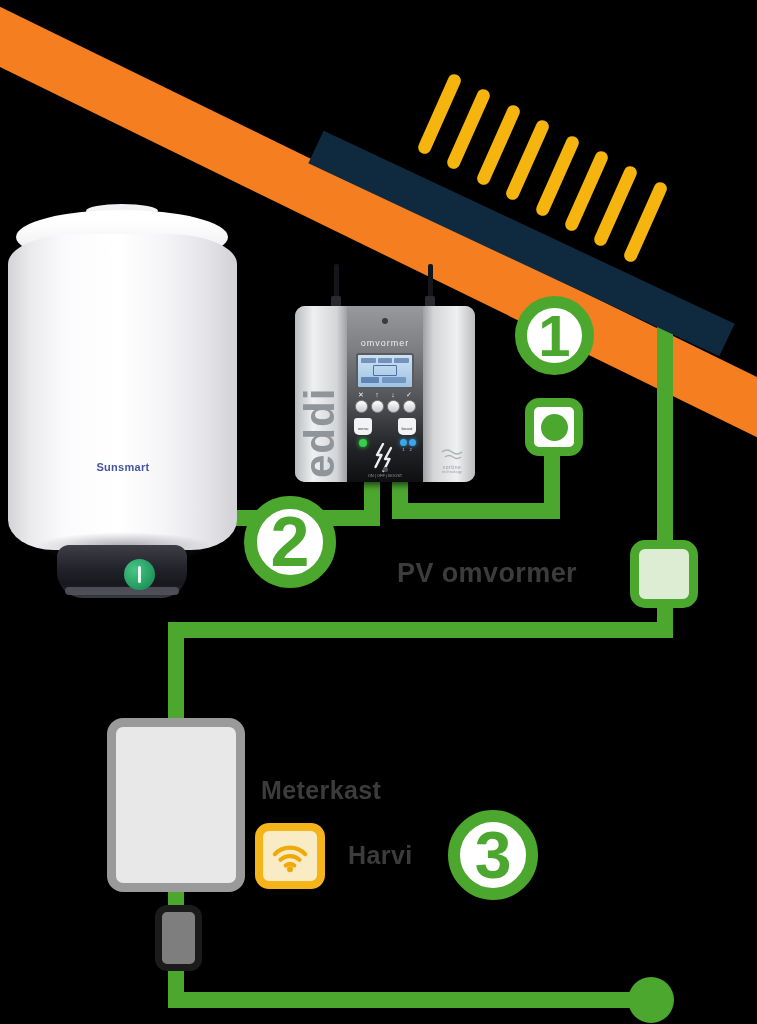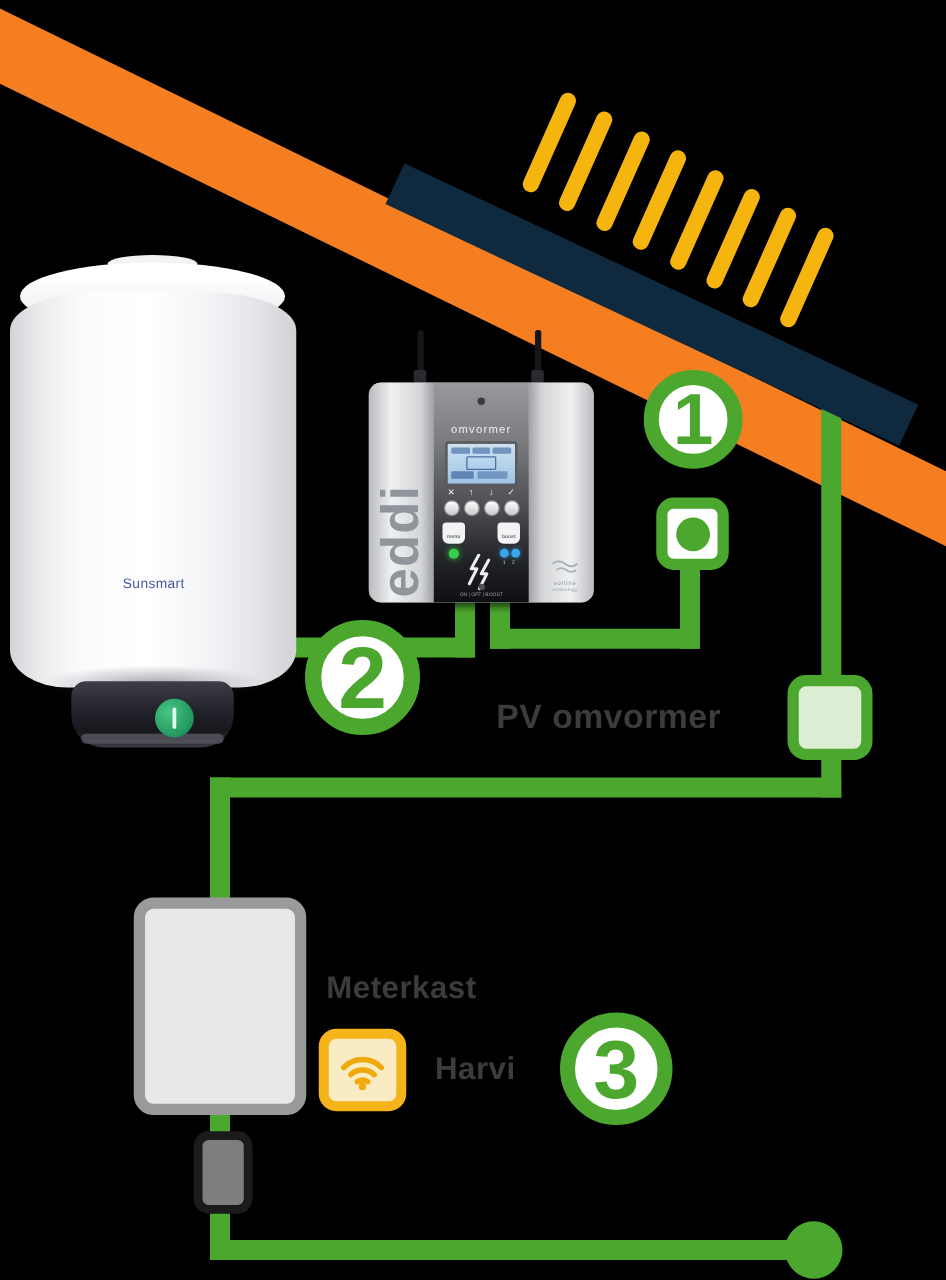--- a/index.html
+++ b/index.html
@@ -46,21 +46,21 @@
   .lbl-meterkast{left:261px;top:776px;font-size:25px;}
   .lbl-harvi{left:348px;top:841px;font-size:25px;}
 
   
   .heater-dome{left:16px;top:210px;width:212px;height:54px;border-radius:50%;z-index:5;
     background:linear-gradient(180deg,#ffffff 20%,#ededf0 85%);}
   .heater-cap{left:86px;top:204px;width:72px;height:14px;border-radius:50%;background:#f2f2f5;z-index:5;}
   .heater-body{left:8px;top:234px;width:229px;height:316px;z-index:5;
     border-radius:70px 70px 46px 46px / 30px 30px 30px 30px;
     background:linear-gradient(90deg,#d4d4d8 0%,#ebebee 10%,#fbfbfd 25%,#ffffff 48%,#f5f5f8 68%,#e6e6ea 85%,#d2d2d6 100%);}
-  .heater-brand{left:58px;top:461px;width:130px;text-align:center;font-size:11px;font-weight:normal;
+  .heater-brand{left:58px;top:461px;width:130px;text-align:center;font-size:11px;font-weight:bold;
     color:#44569F;letter-spacing:.3px;z-index:6;}
   .heater-shadow{left:34px;top:532px;width:180px;height:30px;border-radius:50%;z-index:5;
     background:radial-gradient(ellipse at center,rgba(80,80,92,.5),rgba(0,0,0,0) 70%);}
   .heater-base{left:57px;top:545px;width:130px;height:53px;z-index:6;border-radius:12px 12px 26px 26px;
     background:linear-gradient(180deg,#3E3E46 0%,#22222A 45%,#17171d 75%,#3a3a42 100%);}
   .heater-base::after{content:"";position:absolute;left:8px;right:8px;bottom:3px;height:8px;
     border-radius:6px;background:#55555E;opacity:.85;}
   .knob{left:124px;top:559px;width:31px;height:31px;border-radius:50%;z-index:7;
     background:radial-gradient(circle at 35% 35%,#49c584,#21975d 70%,#187a49);}
   .knob::after{content:"";position:absolute;left:14px;top:7px;width:3px;height:17px;background:#eafff3;border-radius:2px;}

